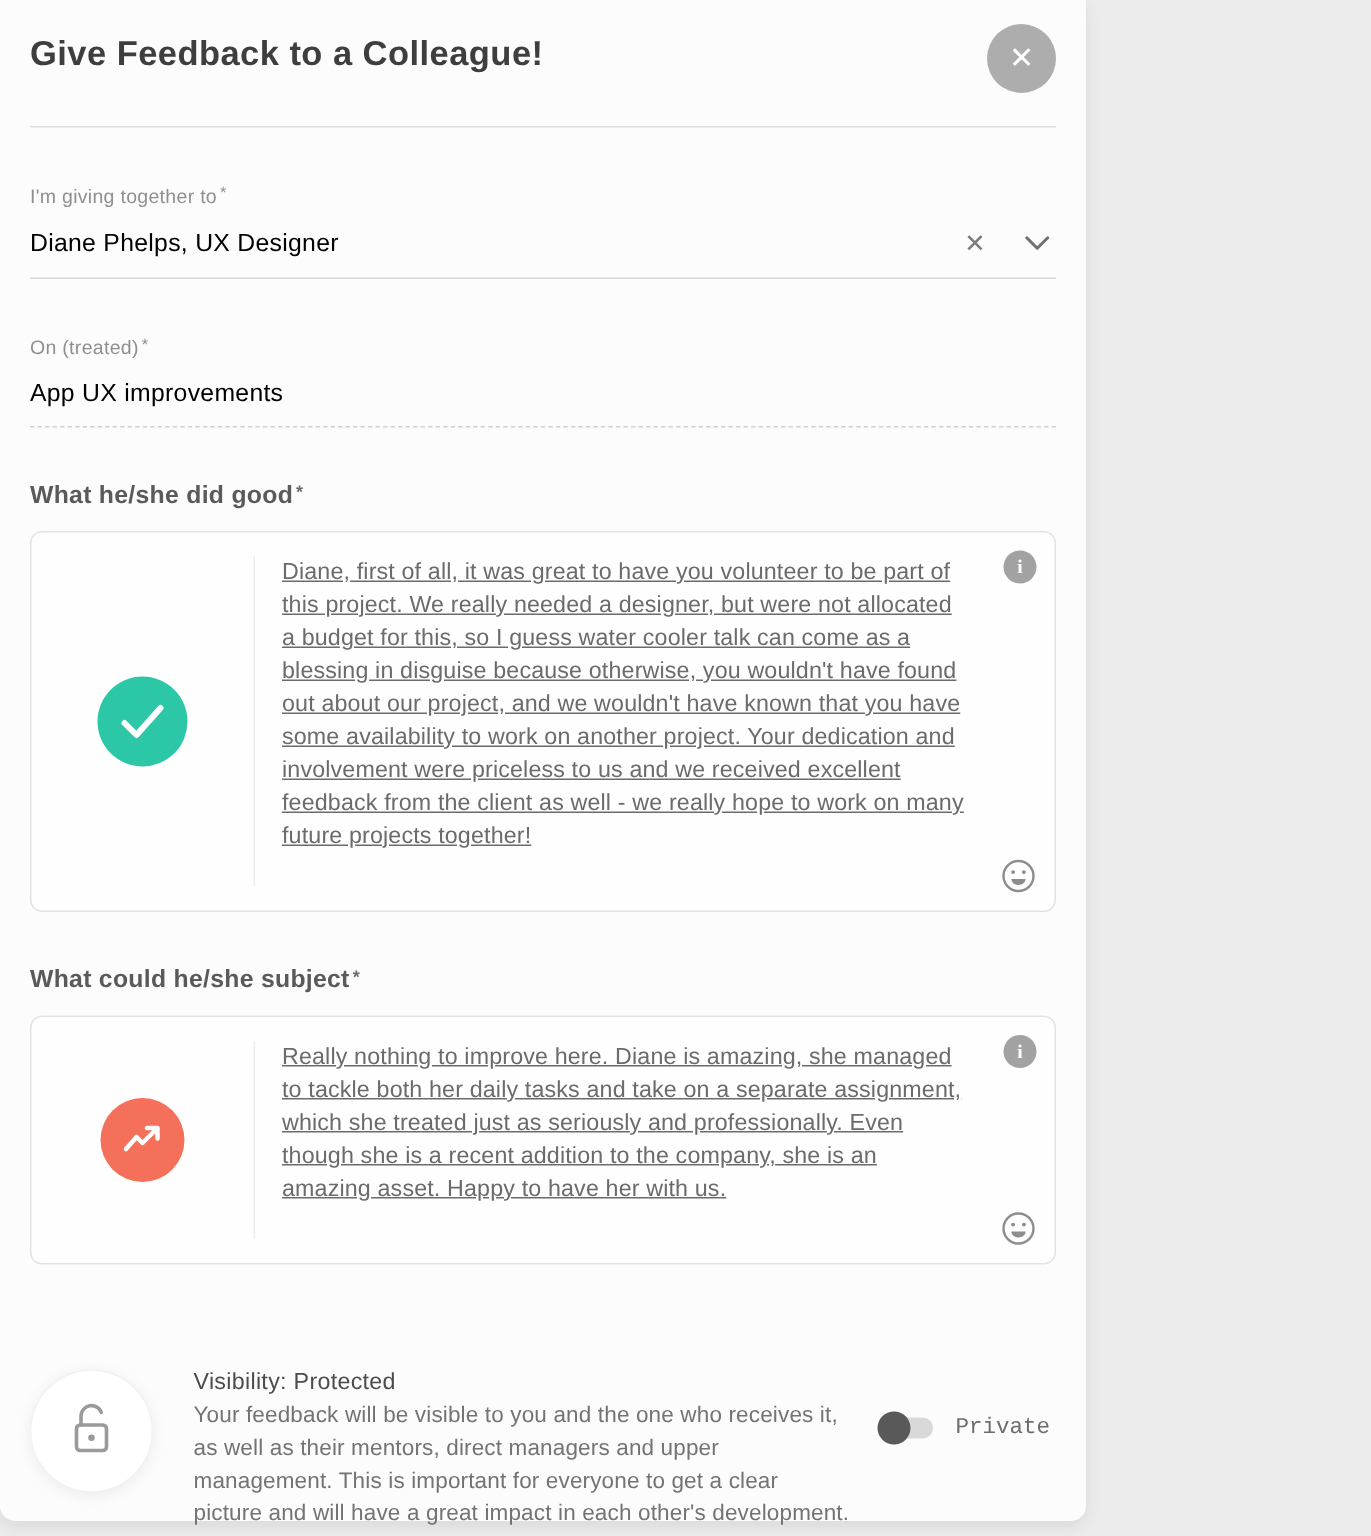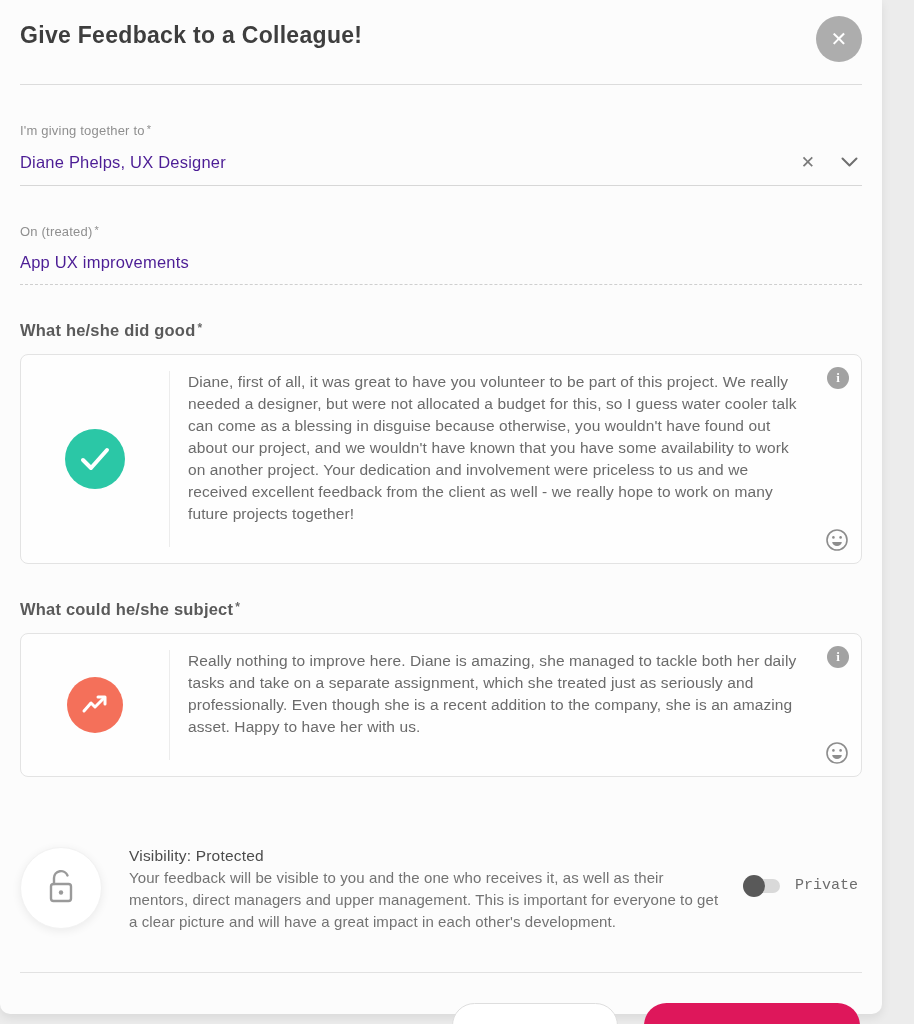--- a/index.html
+++ b/index.html
@@ -3,21 +3,21 @@
 <meta charset="utf-8">
 <style>
   html,body{margin:0;padding:0;}
   body{
     width:914px;height:1024px;overflow:hidden;
     background:#ececec;
     font-family:"Liberation Sans","DejaVu Sans",sans-serif;
     -webkit-font-smoothing:antialiased;
   }
   .modal{
-    width:882px;height:1014px;
+    width:724px;height:1014px;
     background:#fcfcfc;
     border-radius:0 0 10px 10px;
     box-shadow:0 4px 10px rgba(0,0,0,.08);
     position:relative;
     box-sizing:border-box;
   }
   
   .hdr{display:flex;align-items:flex-start;justify-content:space-between;padding:16px 20px 0 20px;}
   .hdr-title{font-size:23px;font-weight:bold;color:#3e3e3e;letter-spacing:.3px;padding-top:6px;}
   .close-btn{
@@ -28,40 +28,40 @@
   .hdr-divider{border:none;border-top:1px solid #dcdcdc;margin:22px 20px 0 20px;}
   
   .content{padding:0 20px;}
   .field{margin-top:38px;}
   .field-label{font-size:13px;color:#8f8f8f;letter-spacing:.2px;}
   .req{font-size:11px;color:#8f8f8f;vertical-align:top;margin-left:2px;}
   .field-value-row{
     display:flex;align-items:center;justify-content:space-between;
     border-bottom:1px solid #d7d7d7;padding:14px 0 12px 0;
   }
-  .field-value{font-size:16.5px;color:#4c1d95;letter-spacing:.2px;}
+  .field-value{font-size:16.5px;color:#000000;letter-spacing:.2px;}
   .field-icons{display:flex;align-items:center;gap:26px;padding-right:4px;}
   .icon-btn{background:none;border:none;padding:0;cursor:pointer;color:#7a7a7a;display:flex;align-items:center;}
   .clear-x{font-size:17px;color:#7a7a7a;}
   .subject .field-value-row{border-bottom:1px dashed #cfcfcf;}
   
   .section-heading{margin-top:36px;font-size:16.5px;font-weight:bold;color:#5a5a5a;letter-spacing:.2px;}
   .section-heading .req{font-size:12px;color:#6a6a6a;}
   .card{
     margin-top:14px;background:#fefefe;border:1px solid #e3e3e3;border-radius:8px;
     display:flex;position:relative;
   }
   .card-icon-zone{width:148px;display:flex;align-items:center;justify-content:center;flex:none;}
   .badge{border-radius:50%;display:flex;align-items:center;justify-content:center;flex:none;}
   .badge-good{width:60px;height:60px;background:#2bc7a6;}
   .badge-improve{width:56px;height:56px;background:#f4705a;}
   .v-divider{width:1px;background:#ececec;margin:16px 0;flex:none;}
   .card-text{
     flex:1;padding:16px 56px 38px 18px;
-    font-size:15.5px;color:#6b6b6b;line-height:1.42;letter-spacing:.1px;
+    font-size:15.5px;color:#6b6b6b;line-height:1.42;letter-spacing:.1px;text-decoration:underline;
   }
   .info-icon{
     position:absolute;top:12px;right:12px;width:22px;height:22px;border-radius:50%;
     background:#a2a2a2;color:#fff;font-size:13px;font-weight:bold;
     display:flex;align-items:center;justify-content:center;font-family:"Liberation Serif",serif;
   }
   .smiley-btn{position:absolute;bottom:8px;right:12px;background:none;border:none;padding:0;cursor:pointer;}
   
   .visibility{display:flex;align-items:flex-start;margin-top:68px;padding:0 20px;}
   .lock-circle{

